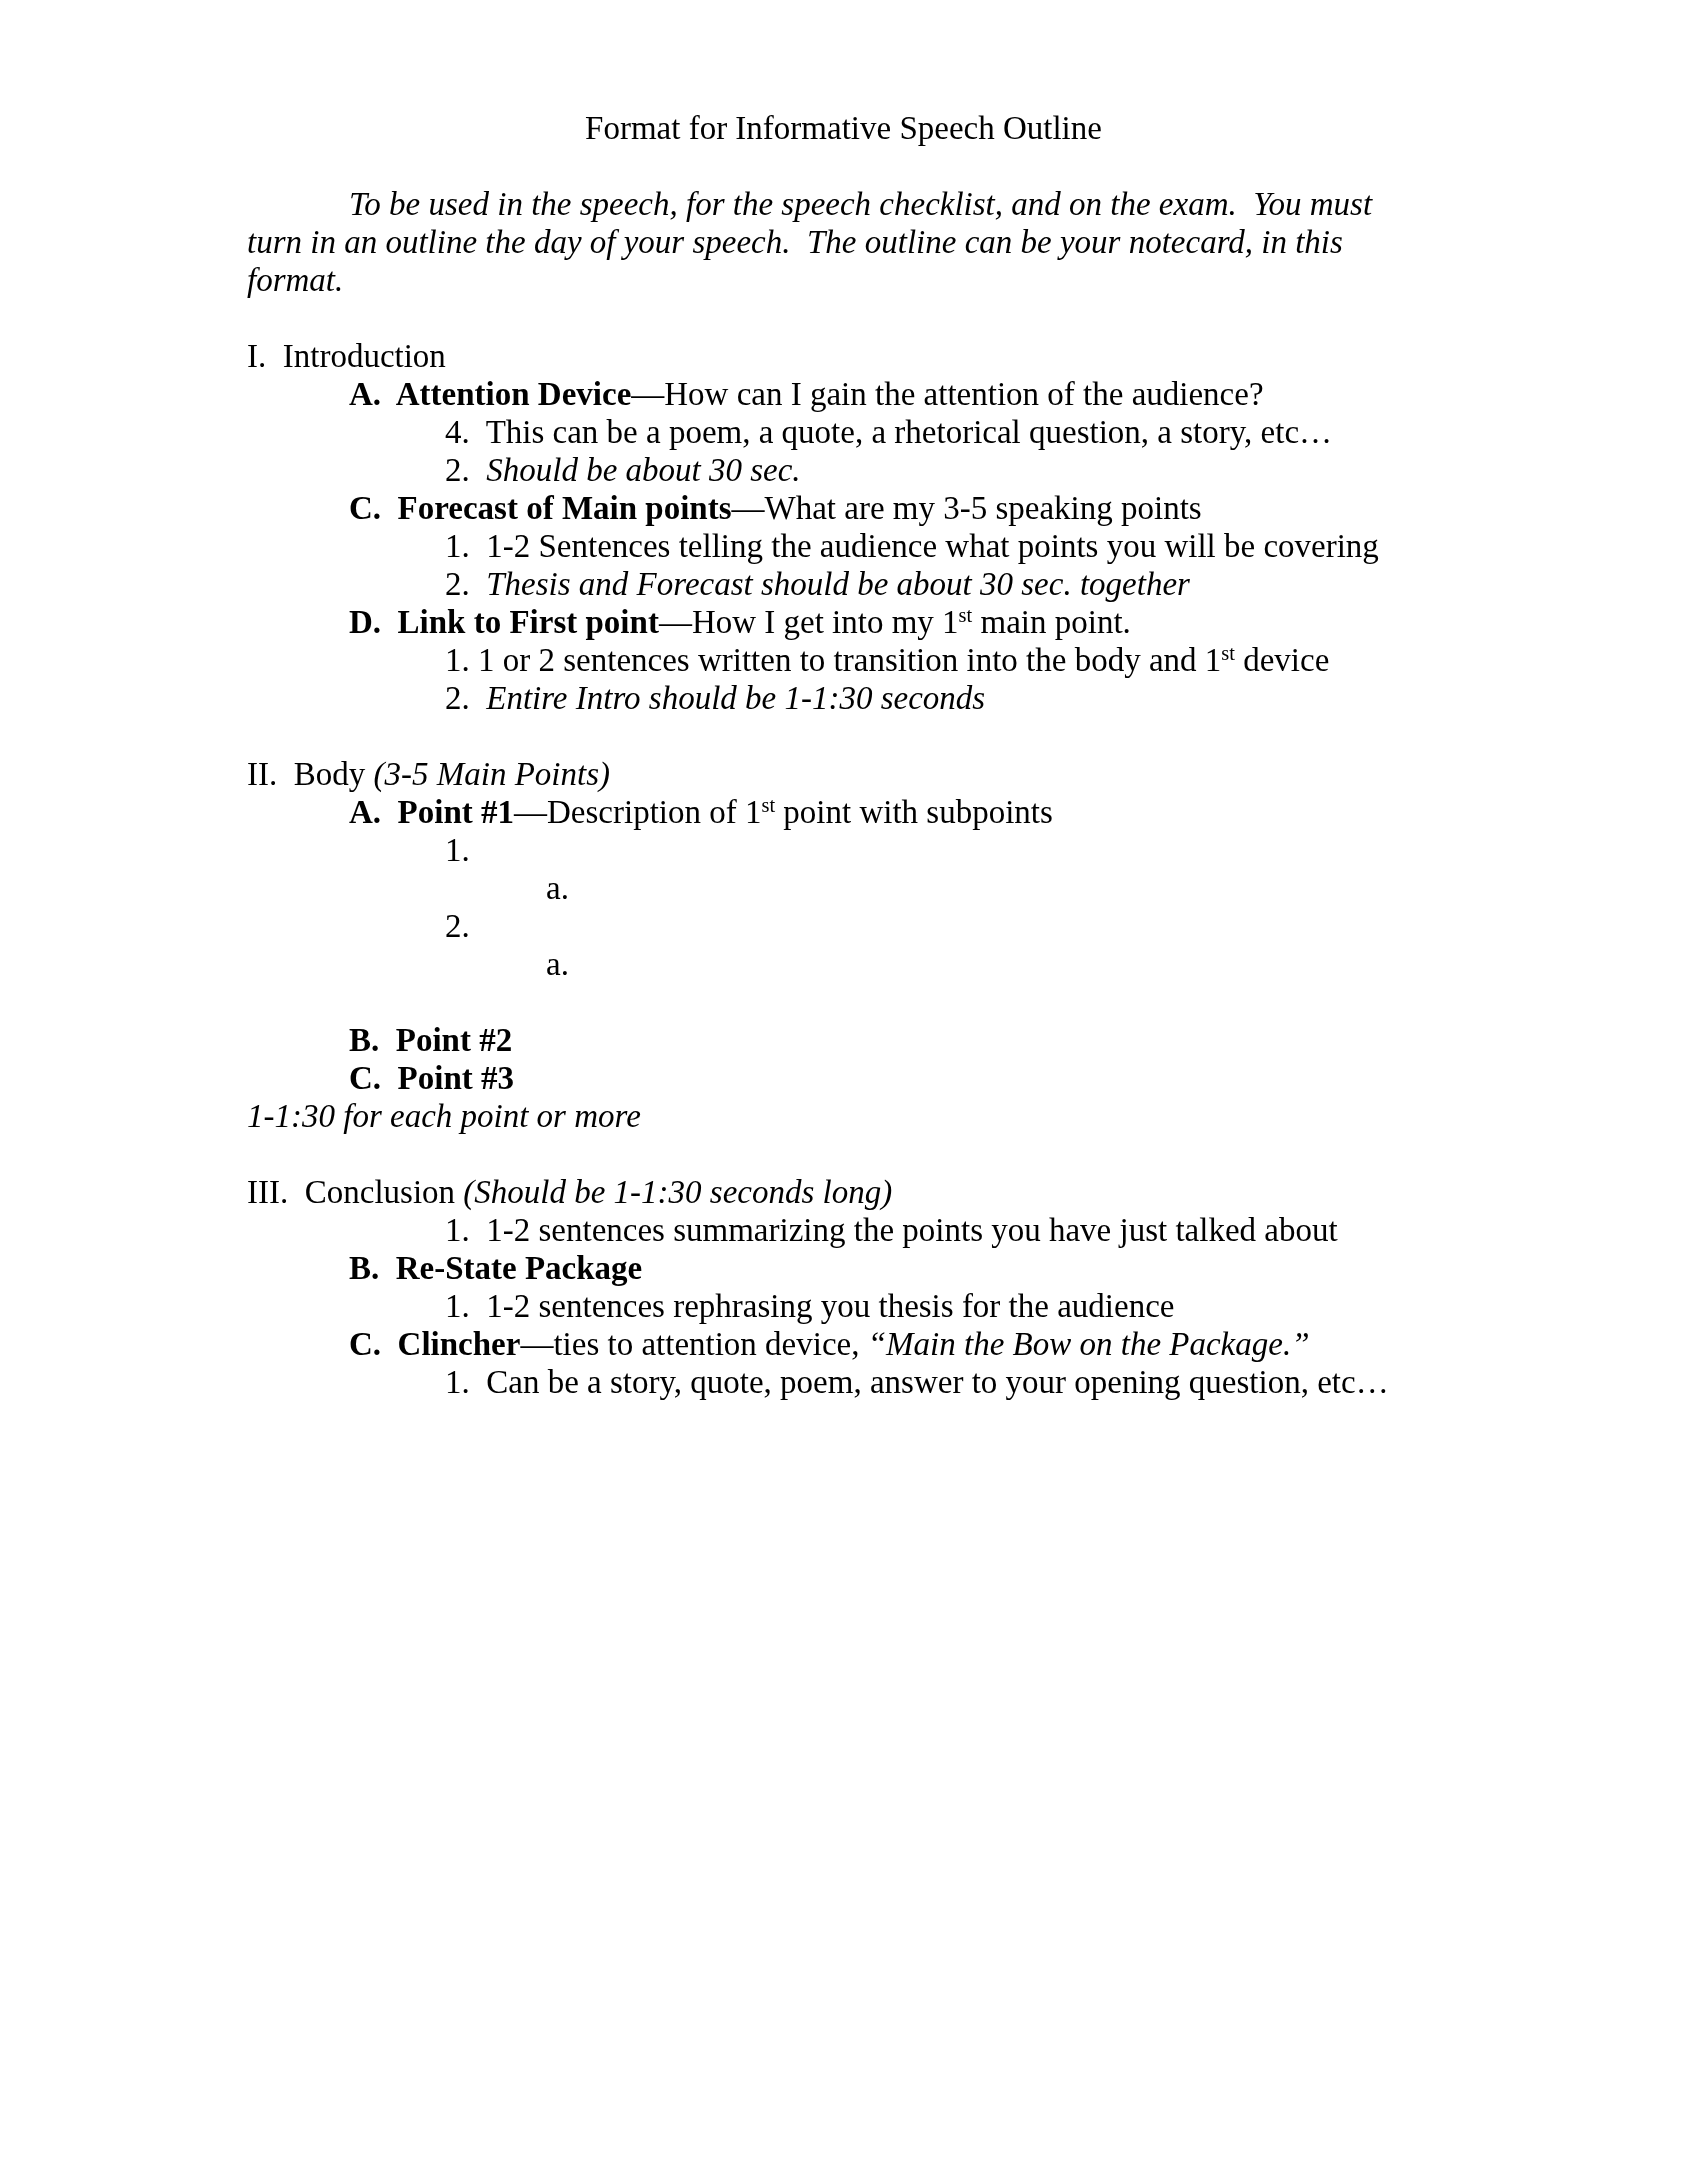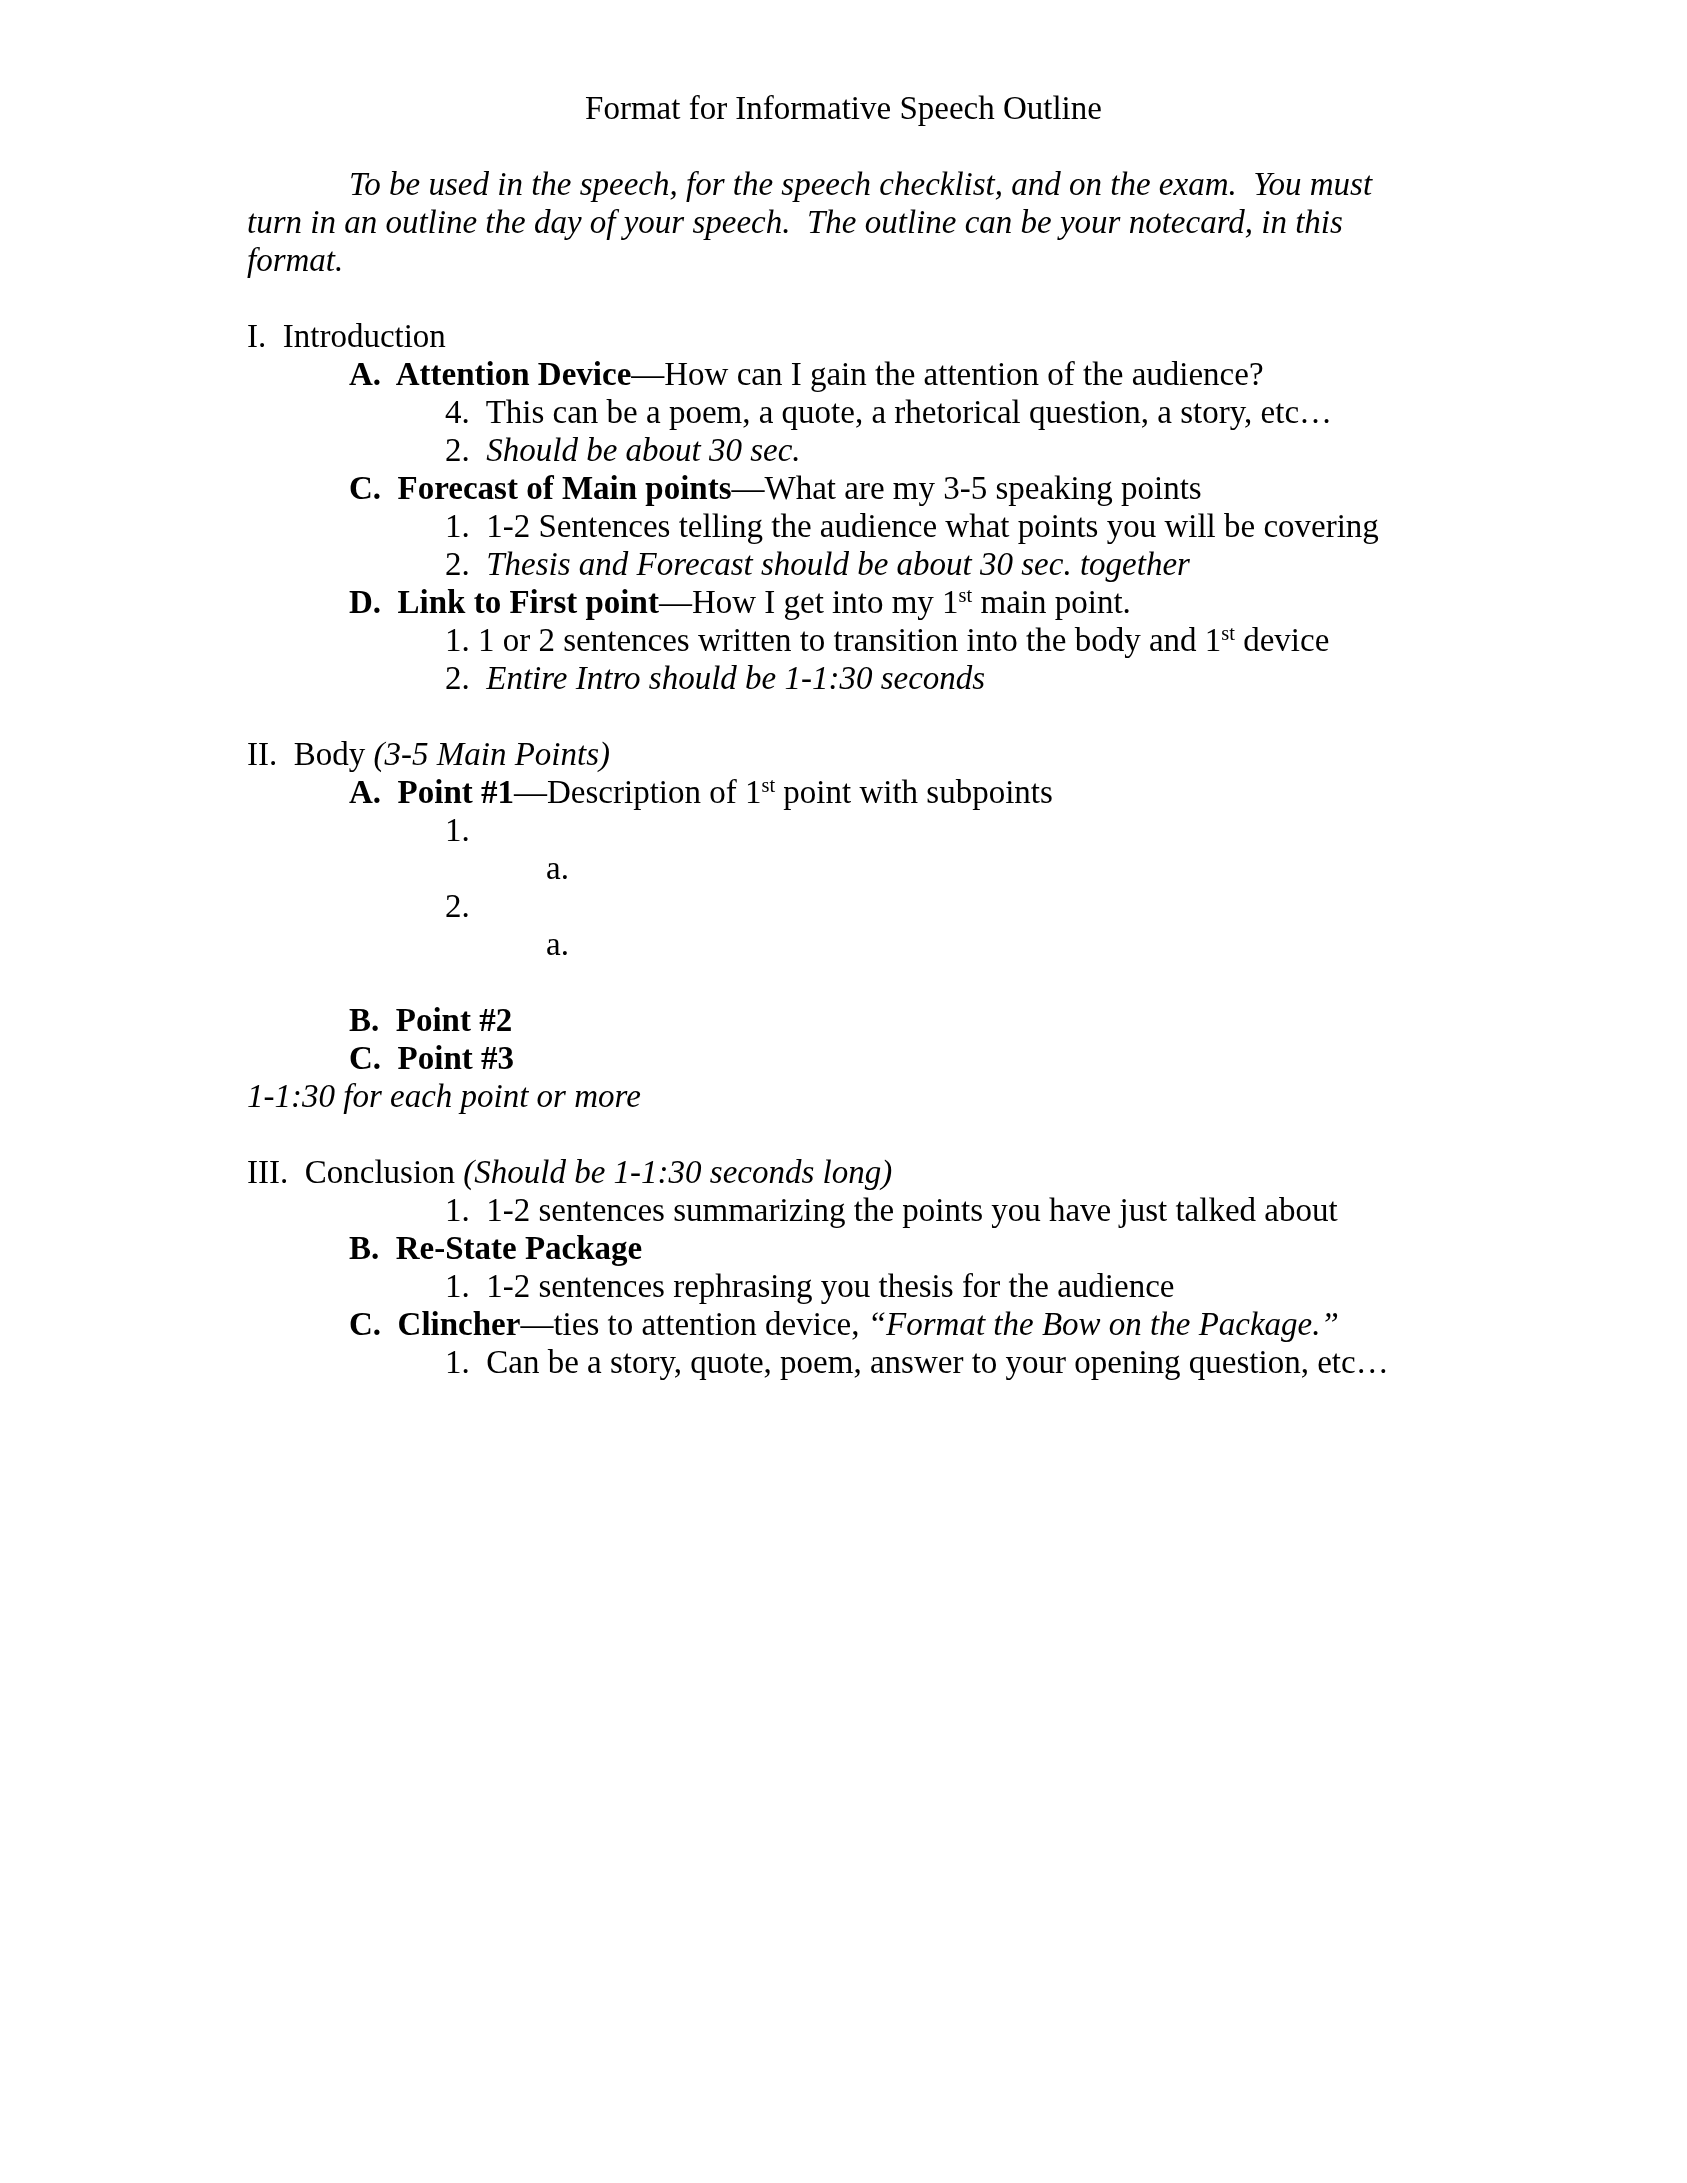--- a/index.html
+++ b/index.html
@@ -10,20 +10,21 @@
     height: 2184px;
     background: #ffffff;
     color: #000000;
     font-family: "Liberation Serif", "DejaVu Serif", serif;
     font-size: 33px;
     line-height: 38px;
     overflow: hidden;
   }
   .content {
     padding: 89px 247px 0 247px;
+    margin-top: 20px;
   }
   .title {
     text-align: center;
     white-space: pre;
   }
   .line { white-space: pre; }
   .blank { height: 38px; }
   .intro .line { font-style: italic; }
   .intro .first { text-indent: 102px; }
   .ind-0 { margin-left: 0; }
@@ -72,18 +73,18 @@
         <div class="line ind-3"><span class="">a.</span></div>
         <div class="blank"></div>
         <div class="line ind-1"><span class="b ">B.  Point #2</span></div>
         <div class="line ind-1"><span class="b ">C.  Point #3</span></div>
         <div class="line ind-0"><span class="i ">1-1:30 for each point or more</span></div>
         <div class="blank"></div>
         <div class="line ind-0"><span class="">III.  Conclusion </span><span class="i ">(Should be 1-1:30 seconds long)</span></div>
         <div class="line ind-2"><span class="">1.  1-2 sentences summarizing the points you have just talked about</span></div>
         <div class="line ind-1"><span class="b ">B.  Re-State Package</span></div>
         <div class="line ind-2"><span class="">1.  1-2 sentences rephrasing you thesis for the audience</span></div>
-        <div class="line ind-1"><span class="b ">C.  Clincher</span><span class="">—ties to attention device, </span><span class="i ">“Format the Bow on the Package.”</span></div>
+        <div class="line ind-1"><span class="b ">C.  Clincher</span><span class="">—ties to attention device, </span><span class="i ">“Main the Bow on the Package.”</span></div>
         <div class="line ind-2"><span class="">1.  Can be a story, quote, poem, answer to your opening question, etc…</span></div>
       </div>
   </div>
 </div>
 
 
 </body></html>

